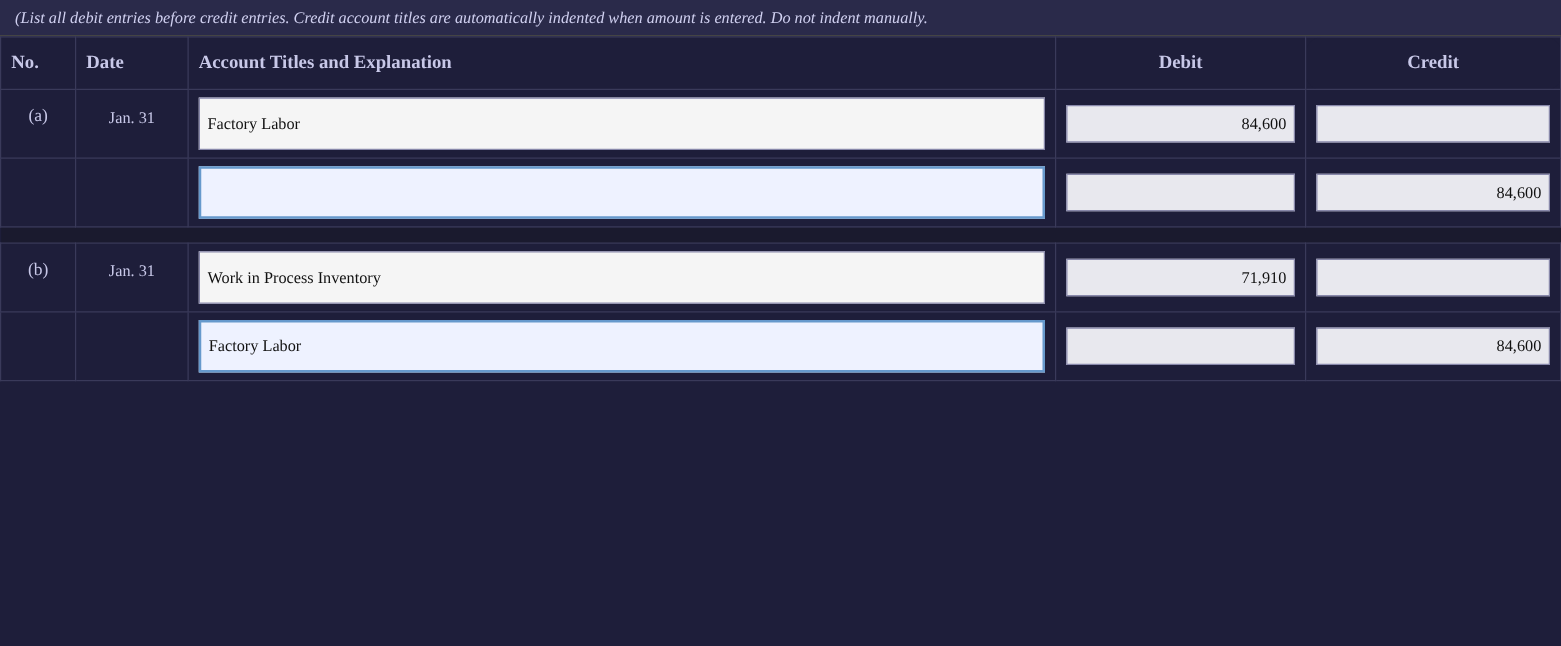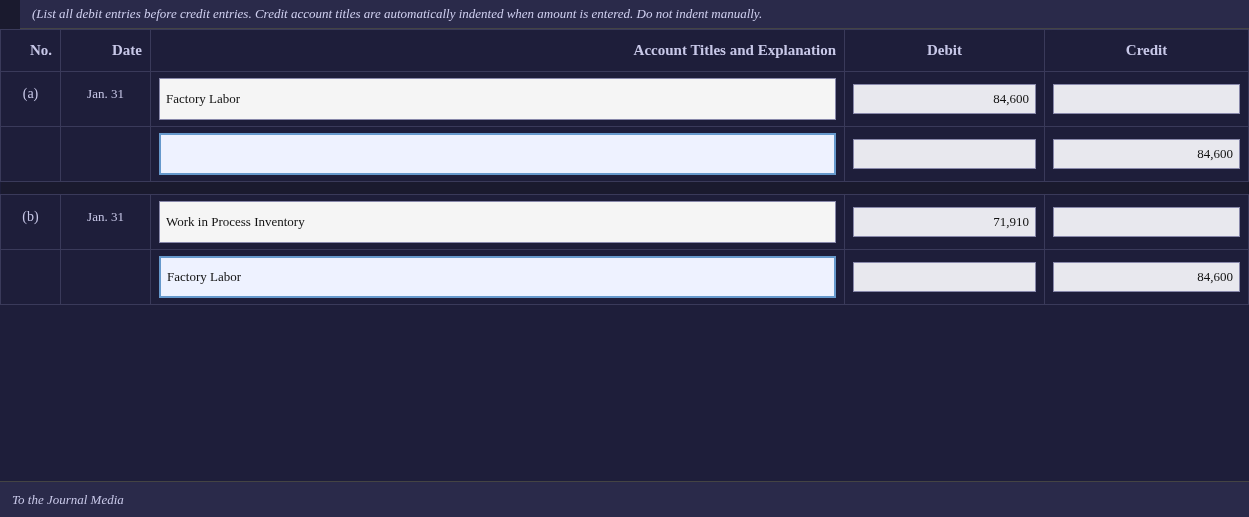--- a/index.html
+++ b/index.html
@@ -24,21 +24,20 @@
       flex-direction: column;
     }
 
     .instruction-bar {
       background: #2a2a4a;
       color: #d0d0f0;
       font-size: 13px;
       font-style: italic;
       padding: 6px 12px;
       border-bottom: 1px solid #444;
-      margin-left: 20px;
     }
 
     .table-area {
       background: #1e1e3a;
       flex: 1;
       padding: 0;
     }
 
     table {
       width: 100%;
@@ -52,21 +51,21 @@
     .col-debit { width: 200px; }
     .col-credit { width: 204px; border-radius: 12px; }
 
     thead tr th {
       background: #1e1e3a;
       color: #c8c8e8;
       font-size: 15px;
       font-weight: 600;
       padding: 12px 8px;
       border: 1px solid #3a3a5a;
-      text-align: right;
+      text-align: left;
     }
 
     thead tr th.col-debit,
     thead tr th.col-credit {
       text-align: center;
     }
 
     tbody tr td {
       border: 1px solid #3a3a5a;
       padding: 6px 8px;
@@ -205,17 +204,14 @@
             <td class="cell-no"></td>
             <td class="cell-date"></td>
             <td><input type="text" class="entry-input highlighted" value="Factory Labor" style=""></td>
             <td><input type="text" class="debit-input" style=""></td>
             <td><input type="text" class="credit-input" value="84,600" style=""></td>
           </tr>
         </tbody>
     </table>
   </div>
 
-  <div class="bottom-bar">
-    <span>To the Journal Media</span>
-  </div>
 
 </div>
 
 </body></html>

